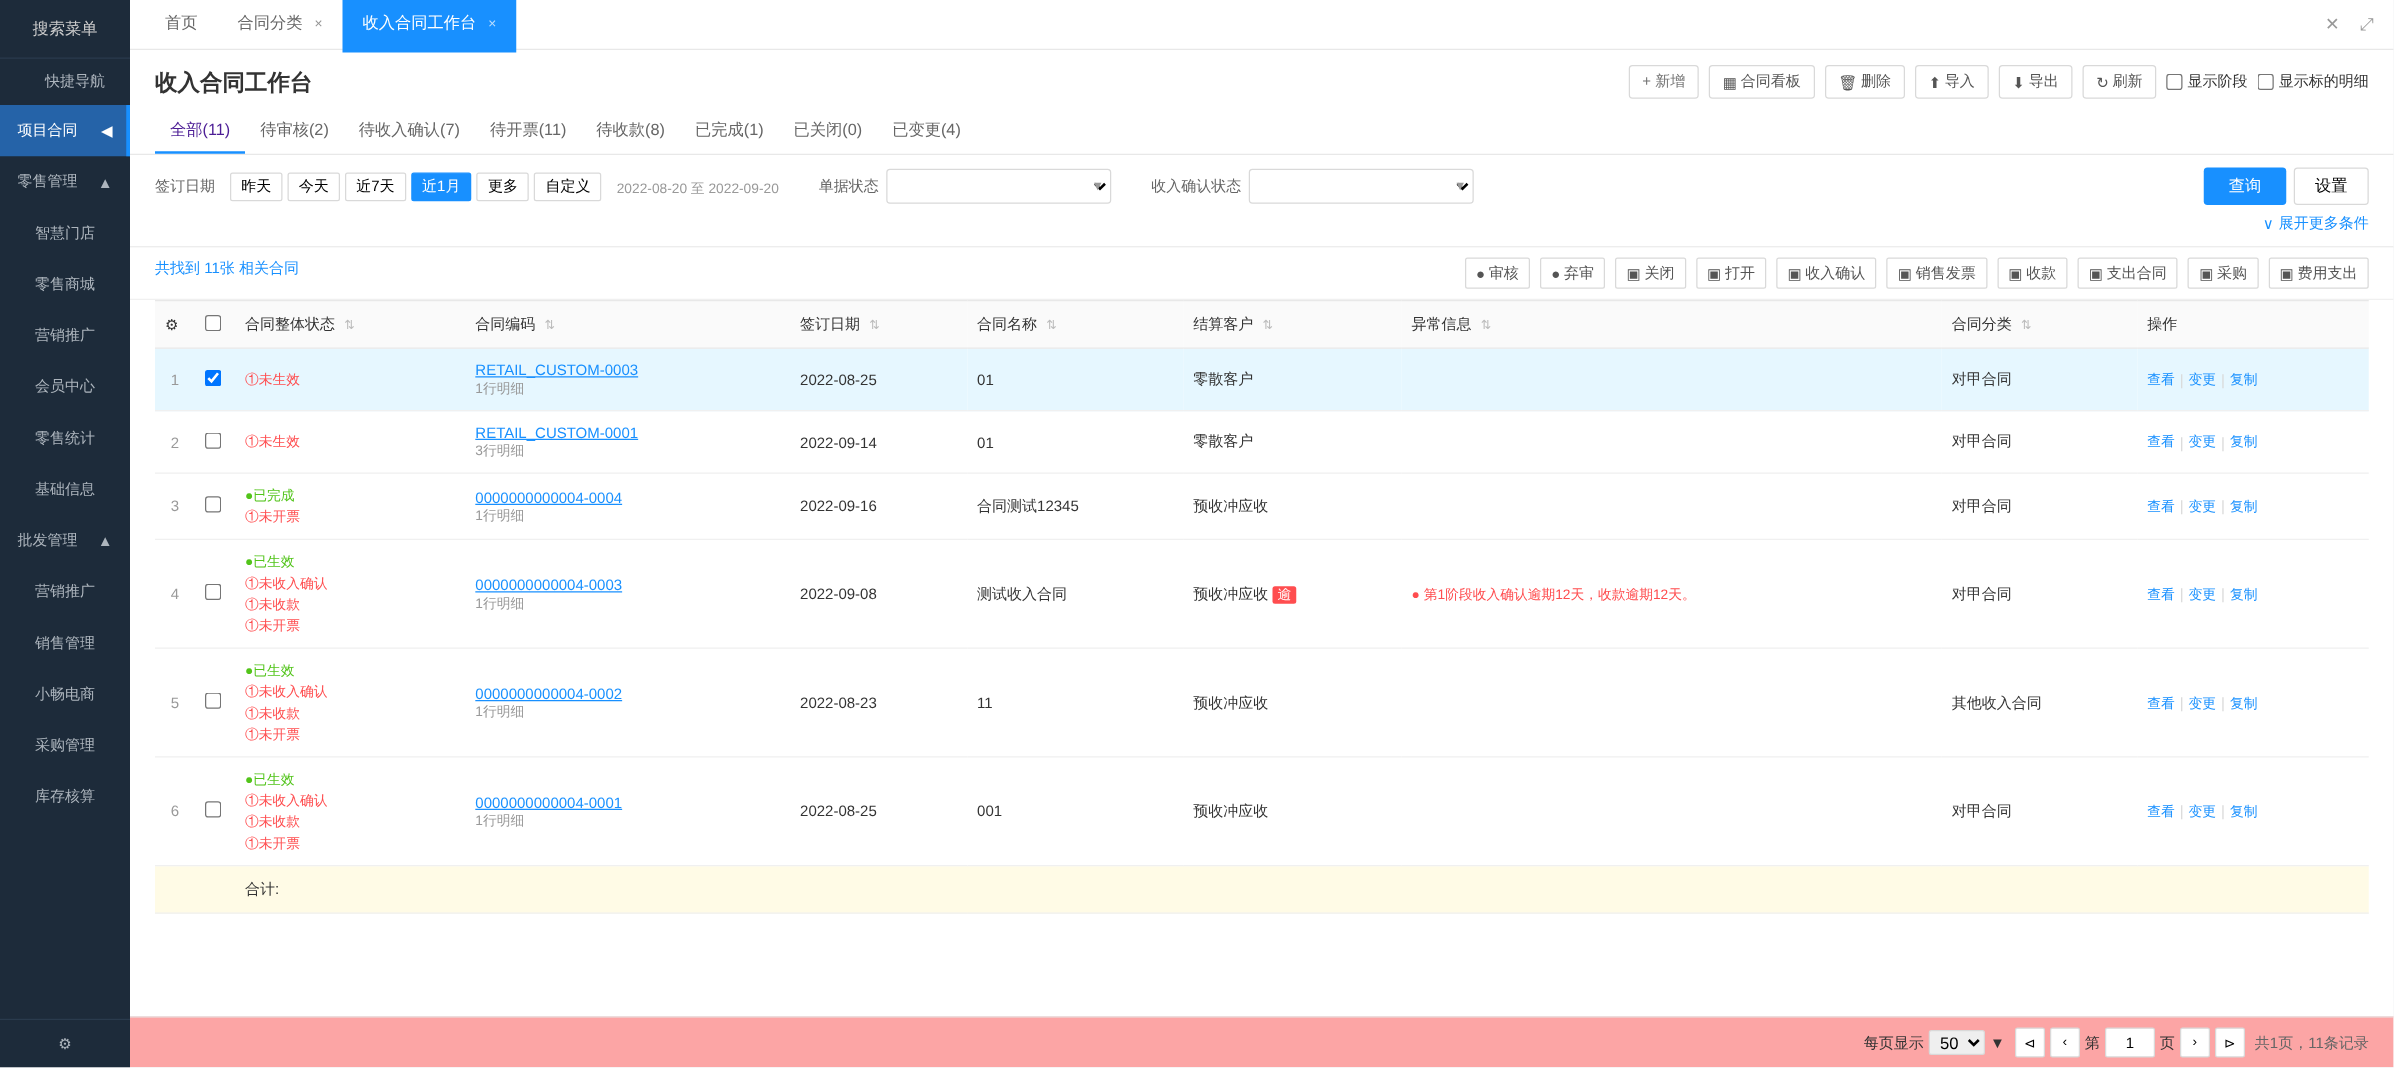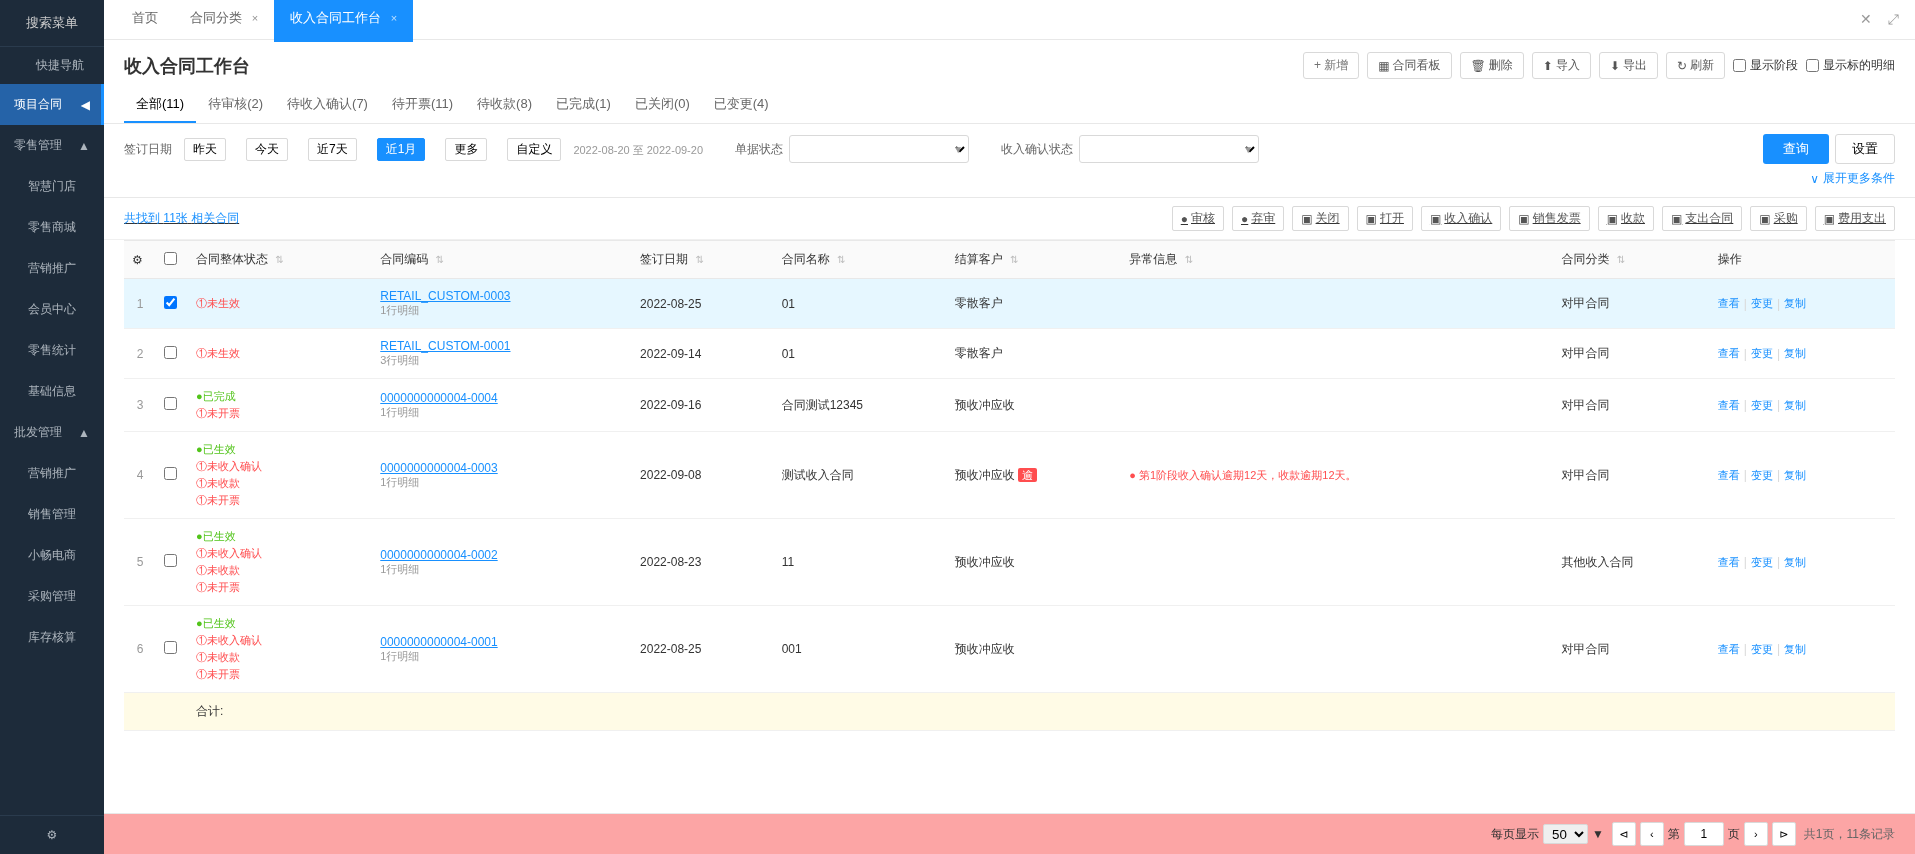--- a/index.html
+++ b/index.html
@@ -33,38 +33,38 @@
     
     .page-header { background: #fff; padding: 12px 20px 0 20px; border-bottom: 1px solid #e8e8e8; flex-shrink: 0; }
     .page-title-row { display: flex; align-items: center; justify-content: space-between; margin-bottom: 8px; }
     .page-title { font-size: 18px; font-weight: bold; color: #333; }
     .header-actions { display: flex; gap: 8px; align-items: center; }
     .header-btn { display: flex; align-items: center; gap: 3px; padding: 4px 10px; border: 1px solid #d9d9d9; background: #fff; border-radius: 3px; cursor: pointer; font-size: 12px; color: #555; }
     
     
     .filter-tabs { display: flex; gap: 0; border-bottom: none; }
     .filter-tab { padding: 8px 12px; cursor: pointer; font-size: 13px; color: #666; position: relative; }
-    .filter-tab.active { color: #000000; border-bottom: 2px solid #1890ff; }
+    .filter-tab.active { color: #4c1d95; border-bottom: 2px solid #1890ff; }
     
     
     .filter-area { background: #fff; padding: 10px 20px; border-bottom: 1px solid #e8e8e8; flex-shrink: 0; }
     .filter-row { display: flex; align-items: center; gap: 12px; margin-bottom: 6px; }
     .filter-label { font-size: 12px; color: #666; white-space: nowrap; }
-    .filter-date-btns { display: flex; gap: 20px; }
+    .filter-date-btns { display: flex; gap: 4px; }
     .filter-date-btn { padding: 2px 8px; border: 1px solid #d9d9d9; border-radius: 2px; cursor: pointer; font-size: 12px; background: #fff; }
     .filter-date-btn.active { background: #1890ff; color: #fff; border-color: #1890ff; }
     .filter-date-range { font-size: 11px; color: #999; margin-top: 2px; }
     .filter-select { height: 28px; border: 1px solid #d9d9d9; border-radius: 3px; padding: 0 8px; font-size: 12px; min-width: 180px; background: #fff; cursor: pointer; }
     .expand-btn { display: flex; align-items: center; gap: 4px; color: #1890ff; cursor: pointer; font-size: 12px; margin-left: auto; }
     .query-btn { background: #1890ff; color: #fff; border: none; border-radius: 3px; padding: 5px 20px; cursor: pointer; font-size: 13px; }
     .setting-btn { background: #fff; border: 1px solid #d9d9d9; border-radius: 3px; padding: 5px 16px; cursor: pointer; font-size: 13px; }
     
     
     .table-area { flex: 1; overflow: hidden; display: flex; flex-direction: column; background: #fff; margin: 0; }
-    .table-toolbar { display: flex; align-items: center; padding: 8px 20px; border-bottom: 1px solid #f0f0f0; gap: 8px; flex-shrink: 0; text-decoration: underline; }
+    .table-toolbar { display: flex; padding: 8px 20px; border-bottom: 1px solid #f0f0f0; gap: 8px; flex-shrink: 0; }
     .record-count { font-size: 12px; color: #666; }
     .record-count span { color: #1890ff; }
     .toolbar-spacer { flex: 1; }
     .action-btn { display: flex; align-items: center; gap: 3px; padding: 3px 8px; border: 1px solid #d9d9d9; border-radius: 2px; cursor: pointer; font-size: 12px; background: #fff; color: #555; white-space: nowrap; }
     
     
     .table-wrapper { flex: 1; overflow: auto; padding: 0 20px; }
     table { width: 100%; border-collapse: collapse; font-size: 12px; }
     thead tr { background: #fafafa; }
     th { padding: 10px 8px; text-align: left; font-weight: 500; color: #333; border-bottom: 1px solid #e8e8e8; white-space: nowrap; border-top: 1px solid #e8e8e8; }

